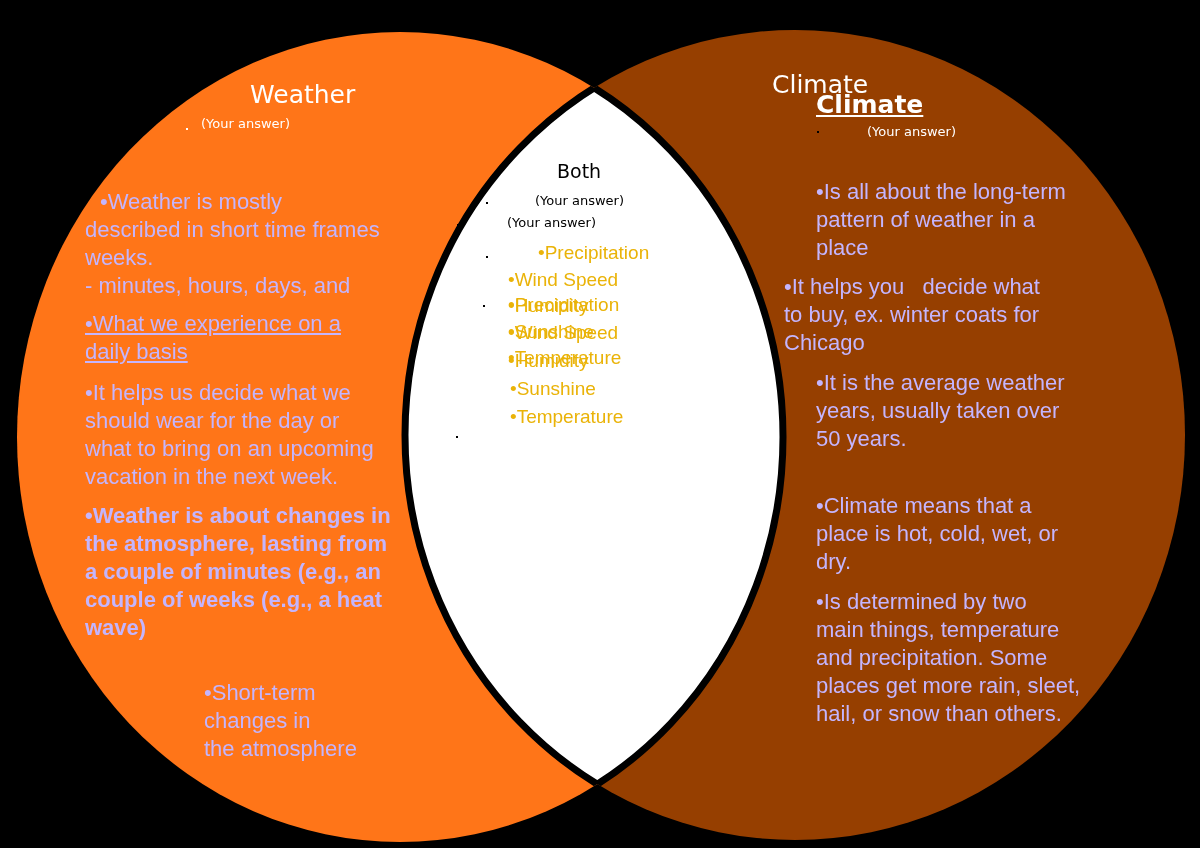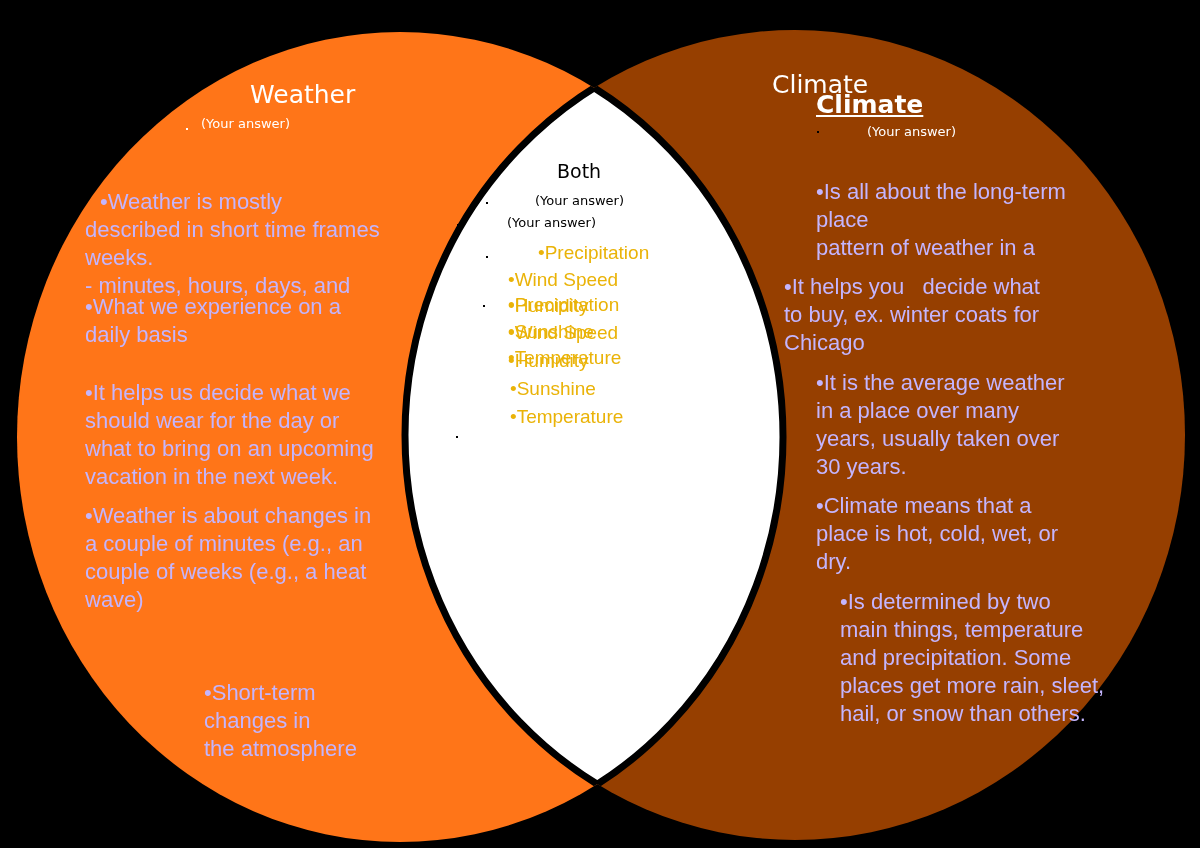--- a/index.html
+++ b/index.html
@@ -60,64 +60,64 @@
 <div class="ans" style="left:535px;top:193px;color:#000;">(Your answer)</div>
 <span class="dot" style="left:457px;top:224px;"></span>
 <div class="ans" style="left:507px;top:215px;color:#000;">(Your answer)</div>
 
 <div class="para" style="left:98px;top:188px;">
   <div style="padding-left:2px">•Weather is mostly</div>
   <div style="margin-left:-13px">described in short time frames</div>
   <div style="margin-left:-13px">weeks.</div>
   <div style="margin-left:-13px">- minutes, hours, days, and</div>
 </div>
-<div class="para" style="left:85px;top:293px;">
+<div class="para" style="left:85px;top:310px;text-decoration:underline;">
   <div>•What we experience on a</div>
   <div>daily basis</div>
 </div>
 <div class="para" style="left:85px;top:379px;">
   <div>•It helps us decide what we</div>
   <div>should wear for the day or</div>
   <div>what to bring on an upcoming</div>
   <div>vacation in the next week.</div>
 </div>
-<div class="para" style="left:85px;top:502px;">
+<div class="para" style="left:85px;top:502px;font-weight:bold;">
   <div>•Weather is about changes in</div>
+  <div>the atmosphere, lasting from</div>
   <div>a couple of minutes (e.g., an</div>
   <div>couple of weeks (e.g., a heat</div>
   <div>wave)</div>
 </div>
 <div class="para" style="left:188px;top:679px;margin-left:16px;">
   <div>•Short-term</div>
   <div>changes in</div>
   <div>the atmosphere</div>
 </div>
 
 <div class="para" style="left:816px;top:178px;">
   <div>•Is all about the long-term</div>
+  <div>pattern of weather in a</div>
   <div>place</div>
-  <div>pattern of weather in a</div>
 </div>
 <div class="para" style="left:784px;top:273px;">
   <div style="white-space:pre">•It helps you   decide what</div>
   <div>to buy, ex. winter coats for</div>
   <div>Chicago</div>
 </div>
 <div class="para" style="left:816px;top:369px;">
   <div>•It is the average weather</div>
-  <div>in a place over many</div>
   <div>years, usually taken over</div>
-  <div>30 years.</div>
+  <div>50 years.</div>
 </div>
 <div class="para" style="left:816px;top:492px;">
   <div>•Climate means that a</div>
   <div>place is hot, cold, wet, or</div>
   <div>dry.</div>
 </div>
-<div class="para" style="left:816px;top:588px;margin-left:24px;">
+<div class="para" style="left:816px;top:588px;">
   <div>•Is determined by two</div>
   <div>main things, temperature</div>
   <div>and precipitation. Some</div>
   <div>places get more rain, sleet,</div>
   <div>hail, or snow than others.</div>
 </div>
 
 <span class="dot" style="left:486px;top:256px;"></span>
 <div class="both" style="left:538px;top:240px;">
   <div>•Precipitation</div>

